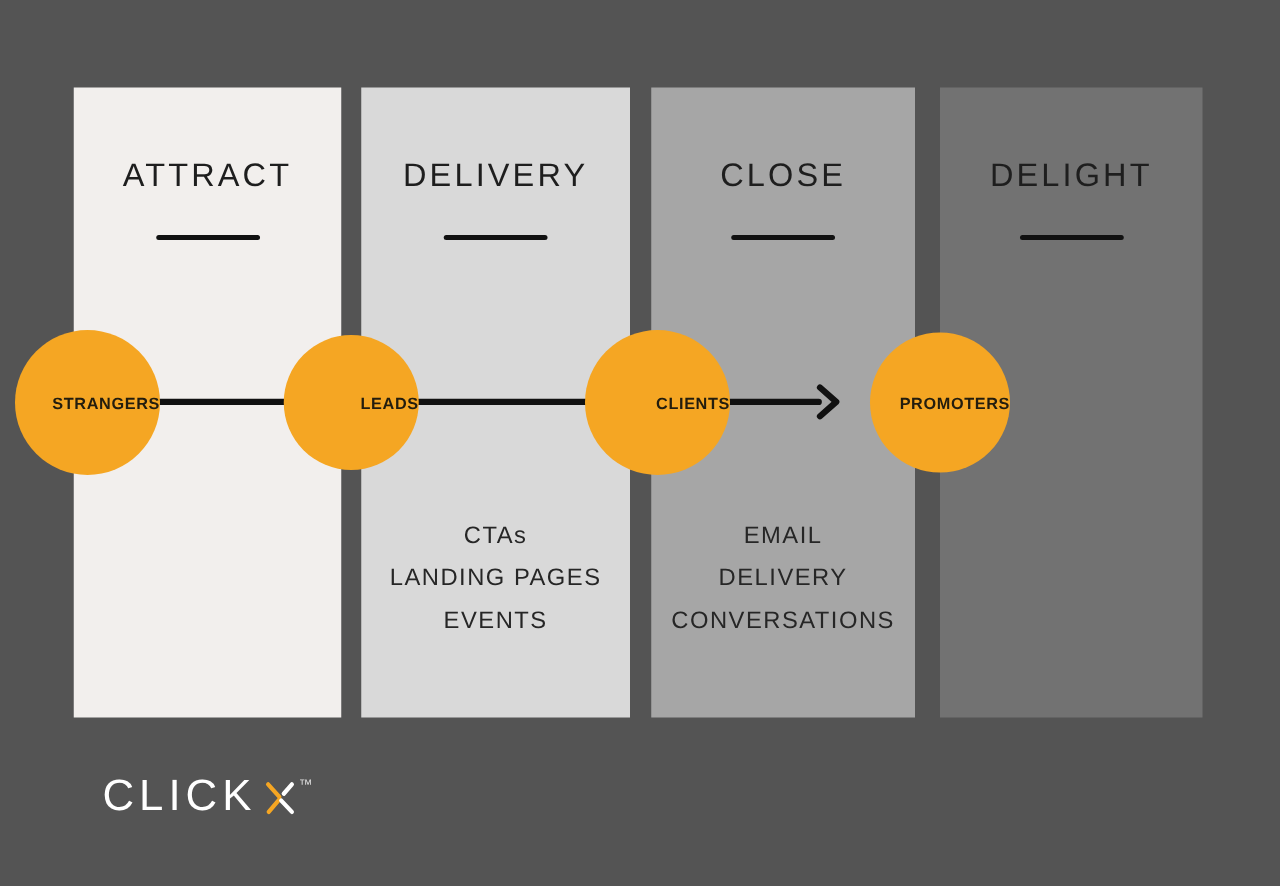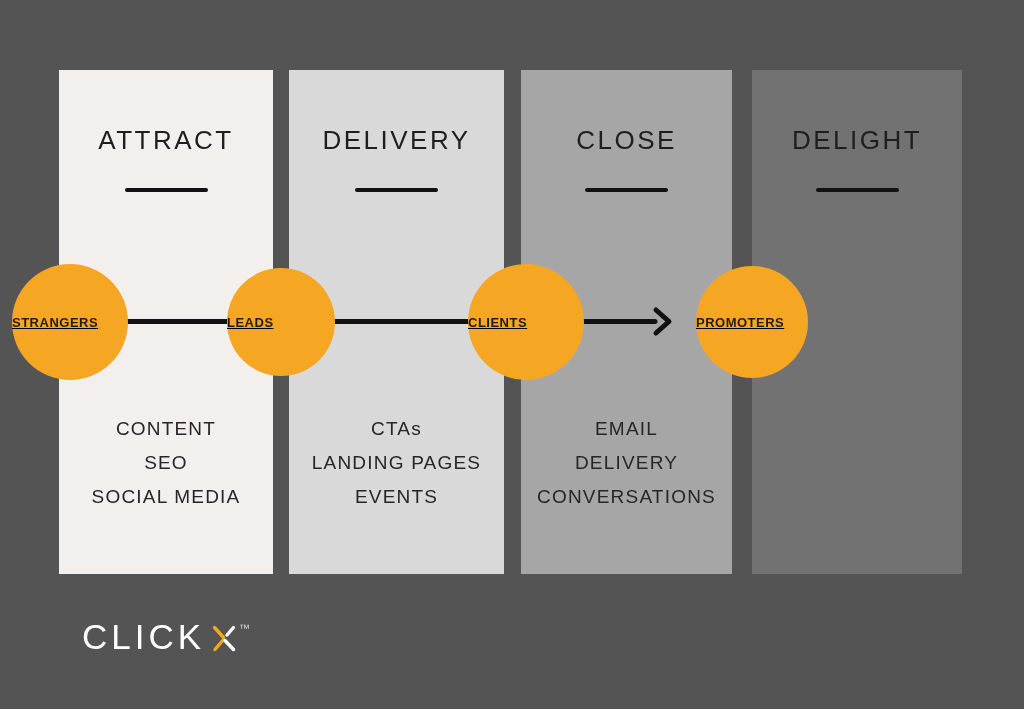--- a/index.html
+++ b/index.html
@@ -70,23 +70,22 @@
     fill: none;
   }
 
   
   .circle {
     position: absolute;
     border-radius: 50%;
     background: var(--accent-orange);
     display: flex;
     align-items: center;
-    justify-content: flex-start;
+    justify-content: flex-end;
     z-index: 3;
-    text-decoration: underline;
   }
   .circle-strangers { left: 12px;  top: 264px; width: 116px; height: 116px; }
   .circle-leads     { left: 227px; top: 268px; width: 108px; height: 108px; }
   .circle-clients   { left: 468px; top: 264px; width: 116px; height: 116px; }
   .circle-promoters { left: 696px; top: 266px; width: 112px; height: 112px; }
   .circle span {
     font-size: 13px;
     font-weight: 700;
     letter-spacing: 0.5px;
     color: #231d0e;
@@ -127,25 +126,20 @@
   }
 </style>
 </head>
 <body>
 
 <div class="canvas">
 
   <section class="panel panel-attract">
     <h2 class="stage-title">ATTRACT</h2>
     <div class="title-underline"></div>
-    <ul class="stage-items">
-      <li>CONTENT</li>
-      <li>SEO</li>
-      <li>SOCIAL MEDIA</li>
-    </ul>
   </section>
 
   <section class="panel panel-convert">
     <h2 class="stage-title">DELIVERY</h2>
     <div class="title-underline"></div>
     <ul class="stage-items">
       <li>CTAs</li>
       <li>LANDING PAGES</li>
       <li>EVENTS</li>
     </ul>

